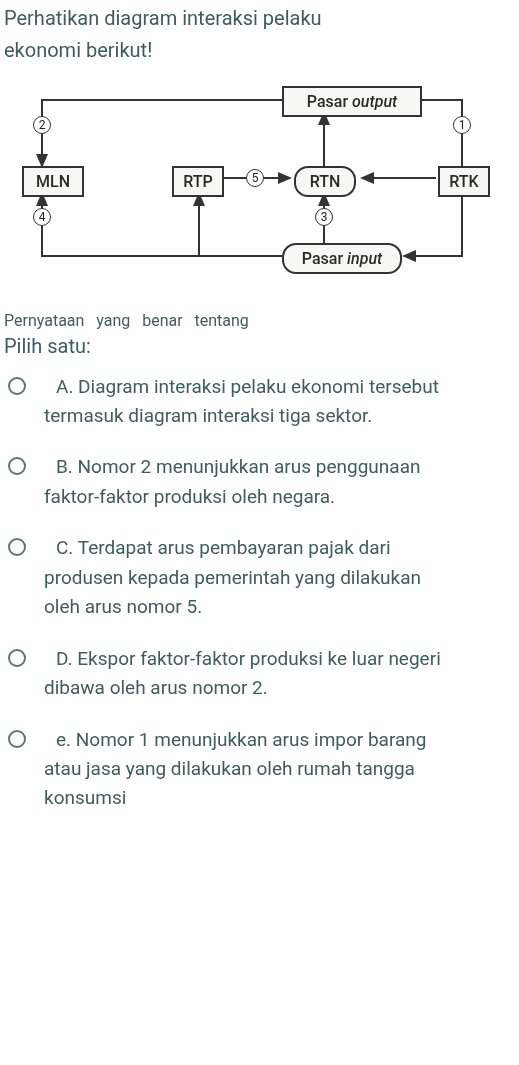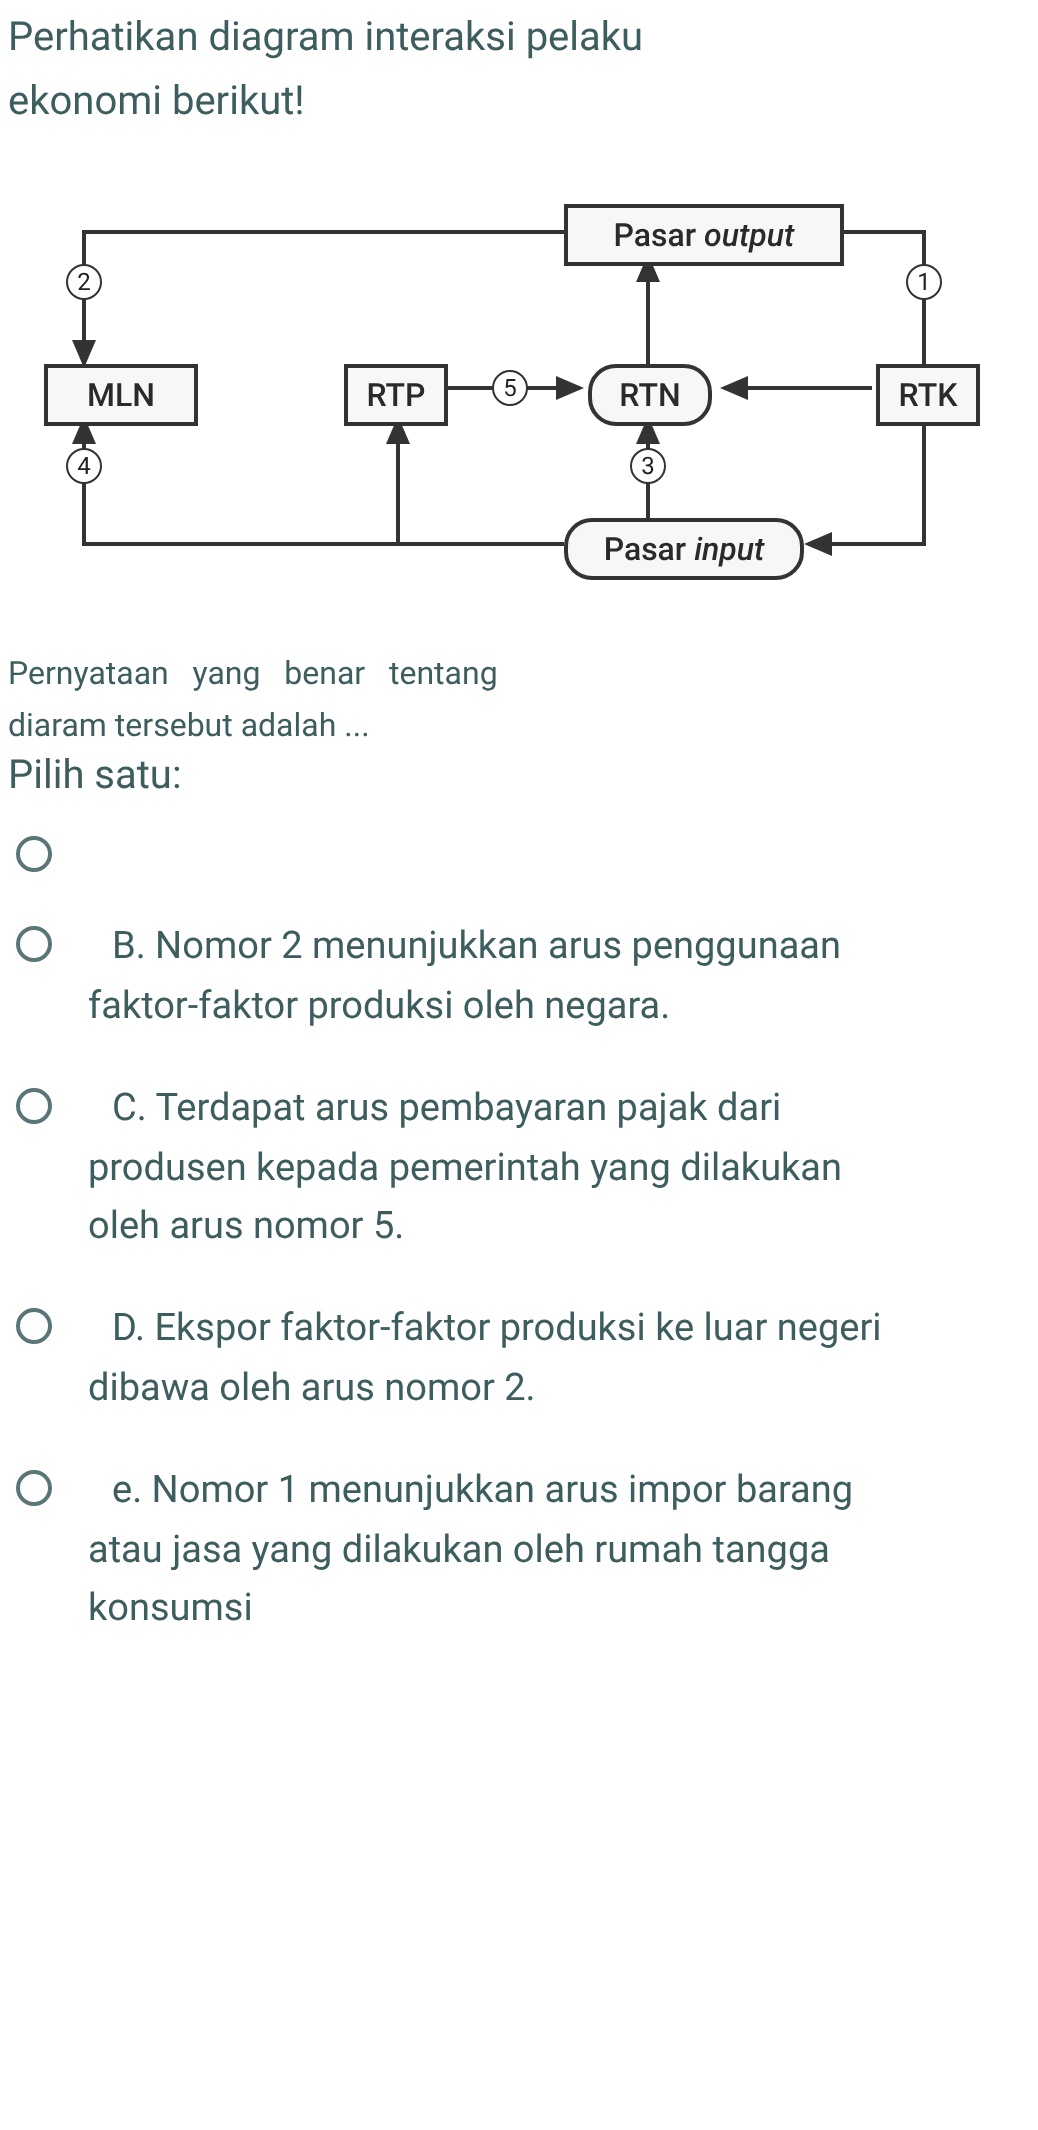--- a/index.html
+++ b/index.html
@@ -7,21 +7,21 @@
       font-family: -apple-system, BlinkMacSystemFont, 'Segoe UI', Roboto, Arial, sans-serif;
       width: 519px;
       background: #ffffff;
       color: #3e5d5f;
       padding: 2px 8px 20px 4px;
     }
     .question-intro {
       font-size: 20px;
       line-height: 1.6;
       color: #3e5d5f;
-      margin-bottom: 28px;
+      margin-bottom: 12px;
     }
     .diagram-wrap {
       width: 480px;
       height: 210px;
       position: relative;
       margin-left: 10px;
       margin-bottom: 20px;
     }
     .diagram-wrap svg { position: absolute; top:0; left:0; }
     .dbox {
@@ -114,41 +114,41 @@
 
     <polyline points="448,116 448,178 390,178" fill="none" stroke="#333" stroke-width="2" marker-end="url(#ah)"></polyline>
   </svg>
 
   <div class="dbox" style="left:268px; top:8px; width:140px;">
     <span>Pasar <i>output</i></span>
   </div>
   <div class="dbox" style="left:268px; top:165px; width:120px;border-radius:14px;">
     <span>Pasar <i>input</i></span>
   </div>
-  <div class="dbox" style="left:8px; top:88px; width:77px;">MLN</div>
+  <div class="dbox" style="left:8px; top:88px; width:62px;">MLN</div>
   <div class="dbox" style="left:158px; top:88px; width:52px;">RTP</div>
   <div class="dbox" style="left:280px; top:88px; width:62px;border-radius:14px;">RTN</div>
   <div class="dbox" style="left:424px; top:88px; width:52px;">RTK</div>
 
   <div class="circ" style="left:439px; top:38px;">1</div>
   <div class="circ" style="left:19px; top:38px;">2</div>
   <div class="circ" style="left:301px; top:130px;">3</div>
   <div class="circ" style="left:19px; top:130px;">4</div>
   <div class="circ" style="left:232px; top:91px;">5</div>
 </div>
 
 <div class="question-after">
   <span>Pernyataan&nbsp;&nbsp;&nbsp;yang&nbsp;&nbsp;&nbsp;benar&nbsp;&nbsp;&nbsp;tentang</span><br>
-  <span>diaram tersebut adalah ...</span>
 </div>
 
 <div class="pilih">Pilih satu:</div>
 
 <div class="option">
   <div class="radio"></div>
+  <div class="option-text"><span class="letter">A. Diagram interaksi pelaku ekonomi tersebut termasuk diagram interaksi tiga sektor.</span></div>
 </div>
 
 <div class="option">
   <div class="radio"></div>
   <div class="option-text"><span class="letter">B. Nomor 2 menunjukkan arus penggunaan faktor-faktor produksi oleh negara.</span></div>
 </div>
 
 <div class="option">
   <div class="radio"></div>
   <div class="option-text"><span class="letter">C. Terdapat arus pembayaran pajak dari produsen kepada pemerintah yang dilakukan oleh arus nomor 5.</span></div>

